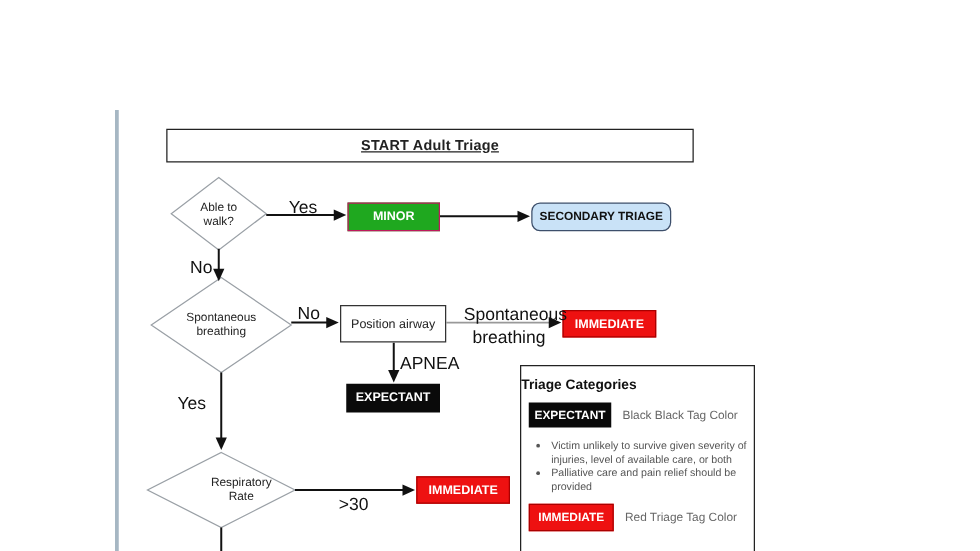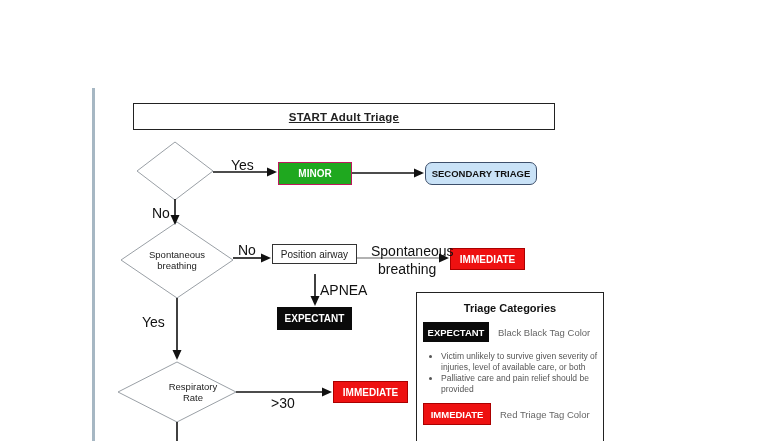--- a/index.html
+++ b/index.html
@@ -12,35 +12,35 @@
   #connectors{left:0;top:0;width:784px;height:441px;}
 
   .box{position:absolute;display:flex;align-items:center;justify-content:center;
        text-align:center;box-sizing:border-box;}
   #title-box{left:133px;top:103px;width:422px;height:27px;border:1.5px solid #222;
        font-size:11.5px;font-weight:700;color:#222;letter-spacing:.2px;text-decoration:underline;}
   #minor-box{left:278px;top:162px;width:74px;height:23px;background:#1fa81f;
        border:1px solid #be185d;color:#fff;font-weight:700;font-size:10px;}
   #secondary-box{left:425px;top:162px;width:112px;height:23px;background:#c9e2f7;
        border:1.5px solid #3d4f6b;border-radius:7px;color:#111;font-weight:700;font-size:9.5px;}
-  #position-airway-box{left:272px;top:244px;width:85px;height:20px;background:#fff;
+  #position-airway-box{left:272px;top:244px;width:85px;height:30px;background:#fff;
        border:1.5px solid #333;font-size:10px;color:#222;}
   #immediate-top-box{left:450px;top:248px;width:75px;height:22px;background:#ee1111;
        border:1px solid #a00;color:#fff;font-weight:700;font-size:10px;}
   #expectant-box{left:277px;top:307px;width:75px;height:23px;background:#0a0a0a;
        color:#fff;font-weight:700;font-size:10px;}
   #immediate-bottom-box{left:333px;top:381px;width:75px;height:22px;background:#ee1111;
        border:1px solid #a00;color:#fff;font-weight:700;font-size:10px;}
 
   .diamond-label{position:absolute;text-align:center;font-size:9.5px;line-height:11px;color:#222;}
   .edge-label{position:absolute;font-size:14px;color:#111;white-space:nowrap;}
 
   #legend{left:416px;top:292px;width:188px;height:200px;background:#fff;
        border:1.5px solid #222;box-sizing:border-box;}
-  #legend-title{margin:9px 0 8px 0;text-align:center;font-size:11px;font-weight:700;color:#111;}
+  #legend-title{margin:9px 0 8px 0;font-size:11px;font-weight:700;color:#111;}
   .legend-row{display:flex;align-items:center;margin:0 0 0 6px;}
   .legend-swatch{width:66px;height:20px;display:flex;align-items:center;justify-content:center;
        color:#fff;font-weight:700;font-size:9.5px;flex:0 0 auto;}
   .swatch-black{background:#0a0a0a;}
   .swatch-red{background:#ee1111;border:1px solid #a00;}
   .legend-tag-label{margin-left:9px;font-size:9.5px;color:#666;}
   #legend-bullets{margin:9px 4px 9px 14px;padding:0 0 0 10px;font-size:8.5px;
        line-height:10.5px;color:#555;}
   #legend-bullets li{margin-bottom:1px;}
 </style>
@@ -81,20 +81,24 @@
     <line x1="236" y1="392" x2="323" y2="392" stroke="#111" stroke-width="1.6"></line>
     <polygon points="332,392 322,387.5 322,396.5" fill="#111"></polygon>
 
     <line x1="177" y1="422" x2="177" y2="441" stroke="#111" stroke-width="1.6"></line>
   </svg>
 
   <div id="title-box" class="box">
     <span>START Adult Triage</span>
   </div>
 
+  <div class="diamond-label" style="left:137px;top:161px;width:76px;">
+    <div>Able to</div>
+    <div>walk?</div>
+  </div>
   <div class="diamond-label" style="left:121px;top:249px;width:112px;">
     <div>Spontaneous</div>
     <div>breathing</div>
   </div>
   <div class="diamond-label" style="left:134px;top:381px;width:118px;">
     <div>Respiratory</div>
     <div>Rate</div>
   </div>
 
   <div id="minor-box" class="box">

